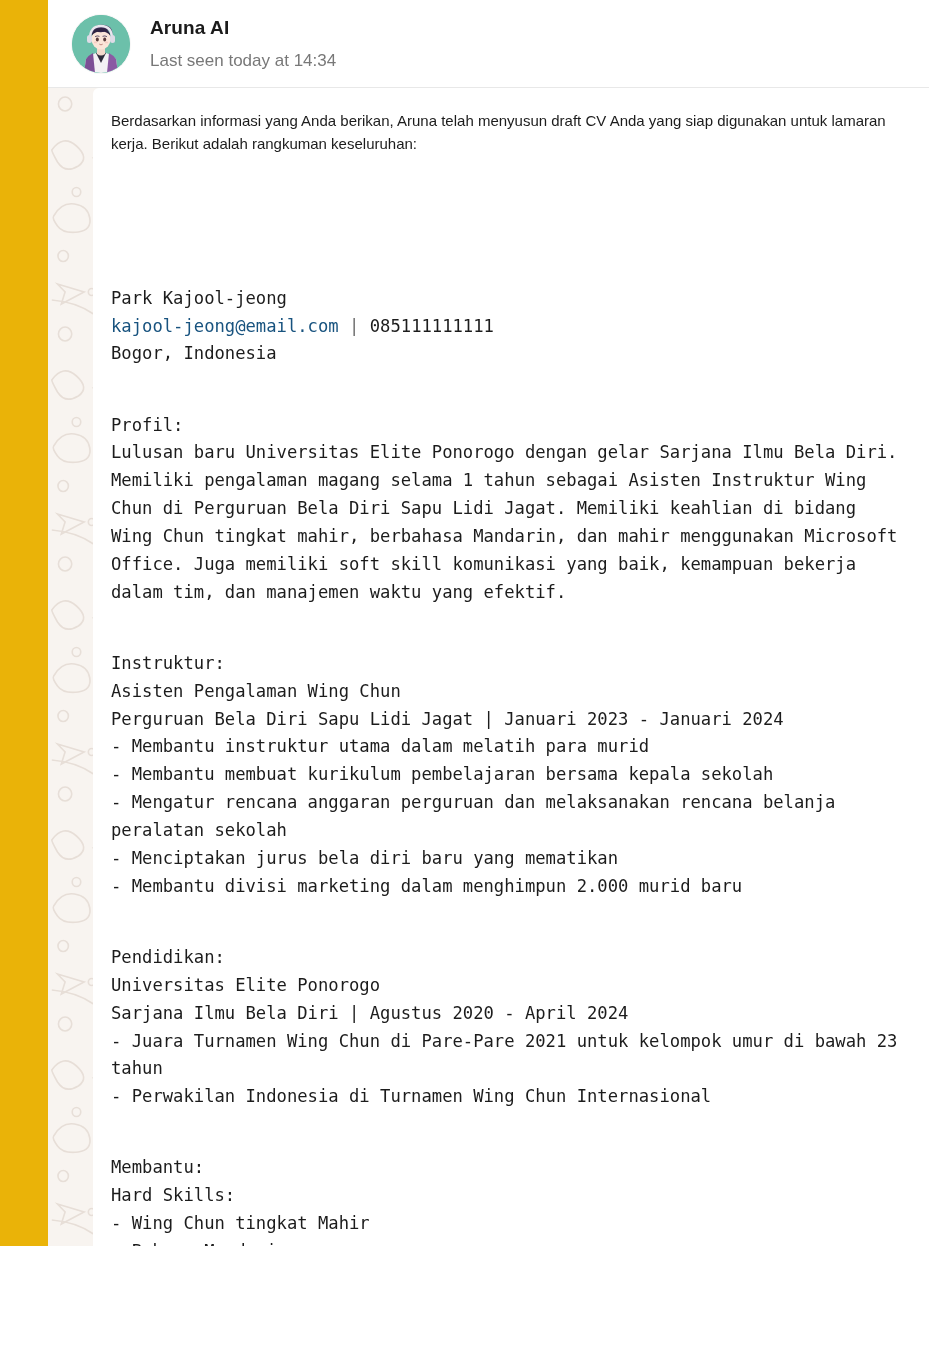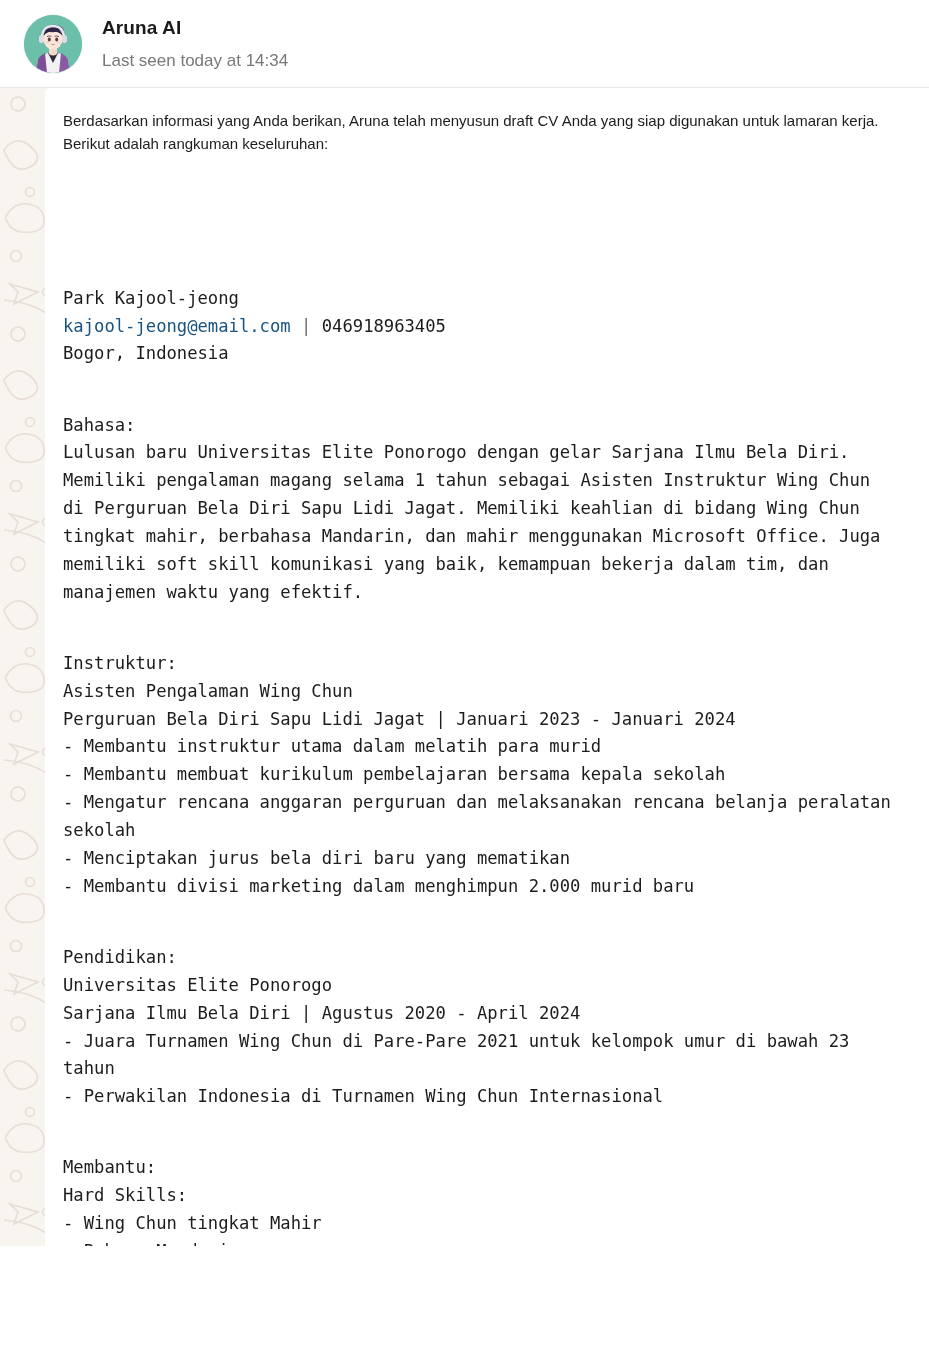--- a/index.html
+++ b/index.html
@@ -10,20 +10,21 @@
     font-family: "Liberation Sans", sans-serif;
     overflow: hidden;
   }
 
   #app {
     position: relative;
     width: 929px;
     height: 1246px;
     background: #eab308;
     overflow: hidden;
+    padding-left: 48px;
   }
 
   
   .chat-header {
     position: relative;
     height: 88px;
     background: #ffffff;
     display: flex;
     align-items: center;
     padding-left: 24px;
@@ -200,24 +201,24 @@
       </svg>
     </div>
 
     <div class="bubble">
 
       <p class="intro">Berdasarkan informasi yang Anda berikan, Aruna telah menyusun draft CV Anda yang siap digunakan untuk lamaran kerja. Berikut adalah rangkuman keseluruhan:</p>
 
       <div class="cv">
         <span class="spacer"></span>
 <span>Park Kajool-jeong</span>
-<a class="email-link" href="#">kajool-jeong@email.com</a><span> </span><span class="sep">|</span><span> </span><span>046918963405</span>
+<a class="email-link" href="#">kajool-jeong@email.com</a><span> </span><span class="sep">|</span><span> </span><span>085111111111</span>
 <span>Bogor, Indonesia</span>
 <span class="spacer"></span>
-<span>Bahasa:</span>
+<span>Profil:</span>
 <span>Lulusan baru Universitas Elite Ponorogo dengan gelar Sarjana Ilmu Bela Diri. Memiliki pengalaman magang selama 1 tahun sebagai Asisten Instruktur Wing Chun di Perguruan Bela Diri Sapu Lidi Jagat. Memiliki keahlian di bidang Wing Chun tingkat mahir, berbahasa Mandarin, dan mahir menggunakan Microsoft Office. Juga memiliki soft skill komunikasi yang baik, kemampuan bekerja dalam tim, dan manajemen waktu yang efektif.</span>
 <span class="spacer"></span>
 <span>Instruktur:</span>
 <span>Asisten Pengalaman Wing Chun</span>
 <span>Perguruan Bela Diri Sapu Lidi Jagat | Januari 2023 - Januari 2024</span>
 <span>- Membantu instruktur utama dalam melatih para murid</span>
 <span>- Membantu membuat kurikulum pembelajaran bersama kepala sekolah</span>
 <span>- Mengatur rencana anggaran perguruan dan melaksanakan rencana belanja peralatan sekolah</span>
 <span>- Menciptakan jurus bela diri baru yang mematikan</span>
 <span>- Membantu divisi marketing dalam menghimpun 2.000 murid baru</span>

